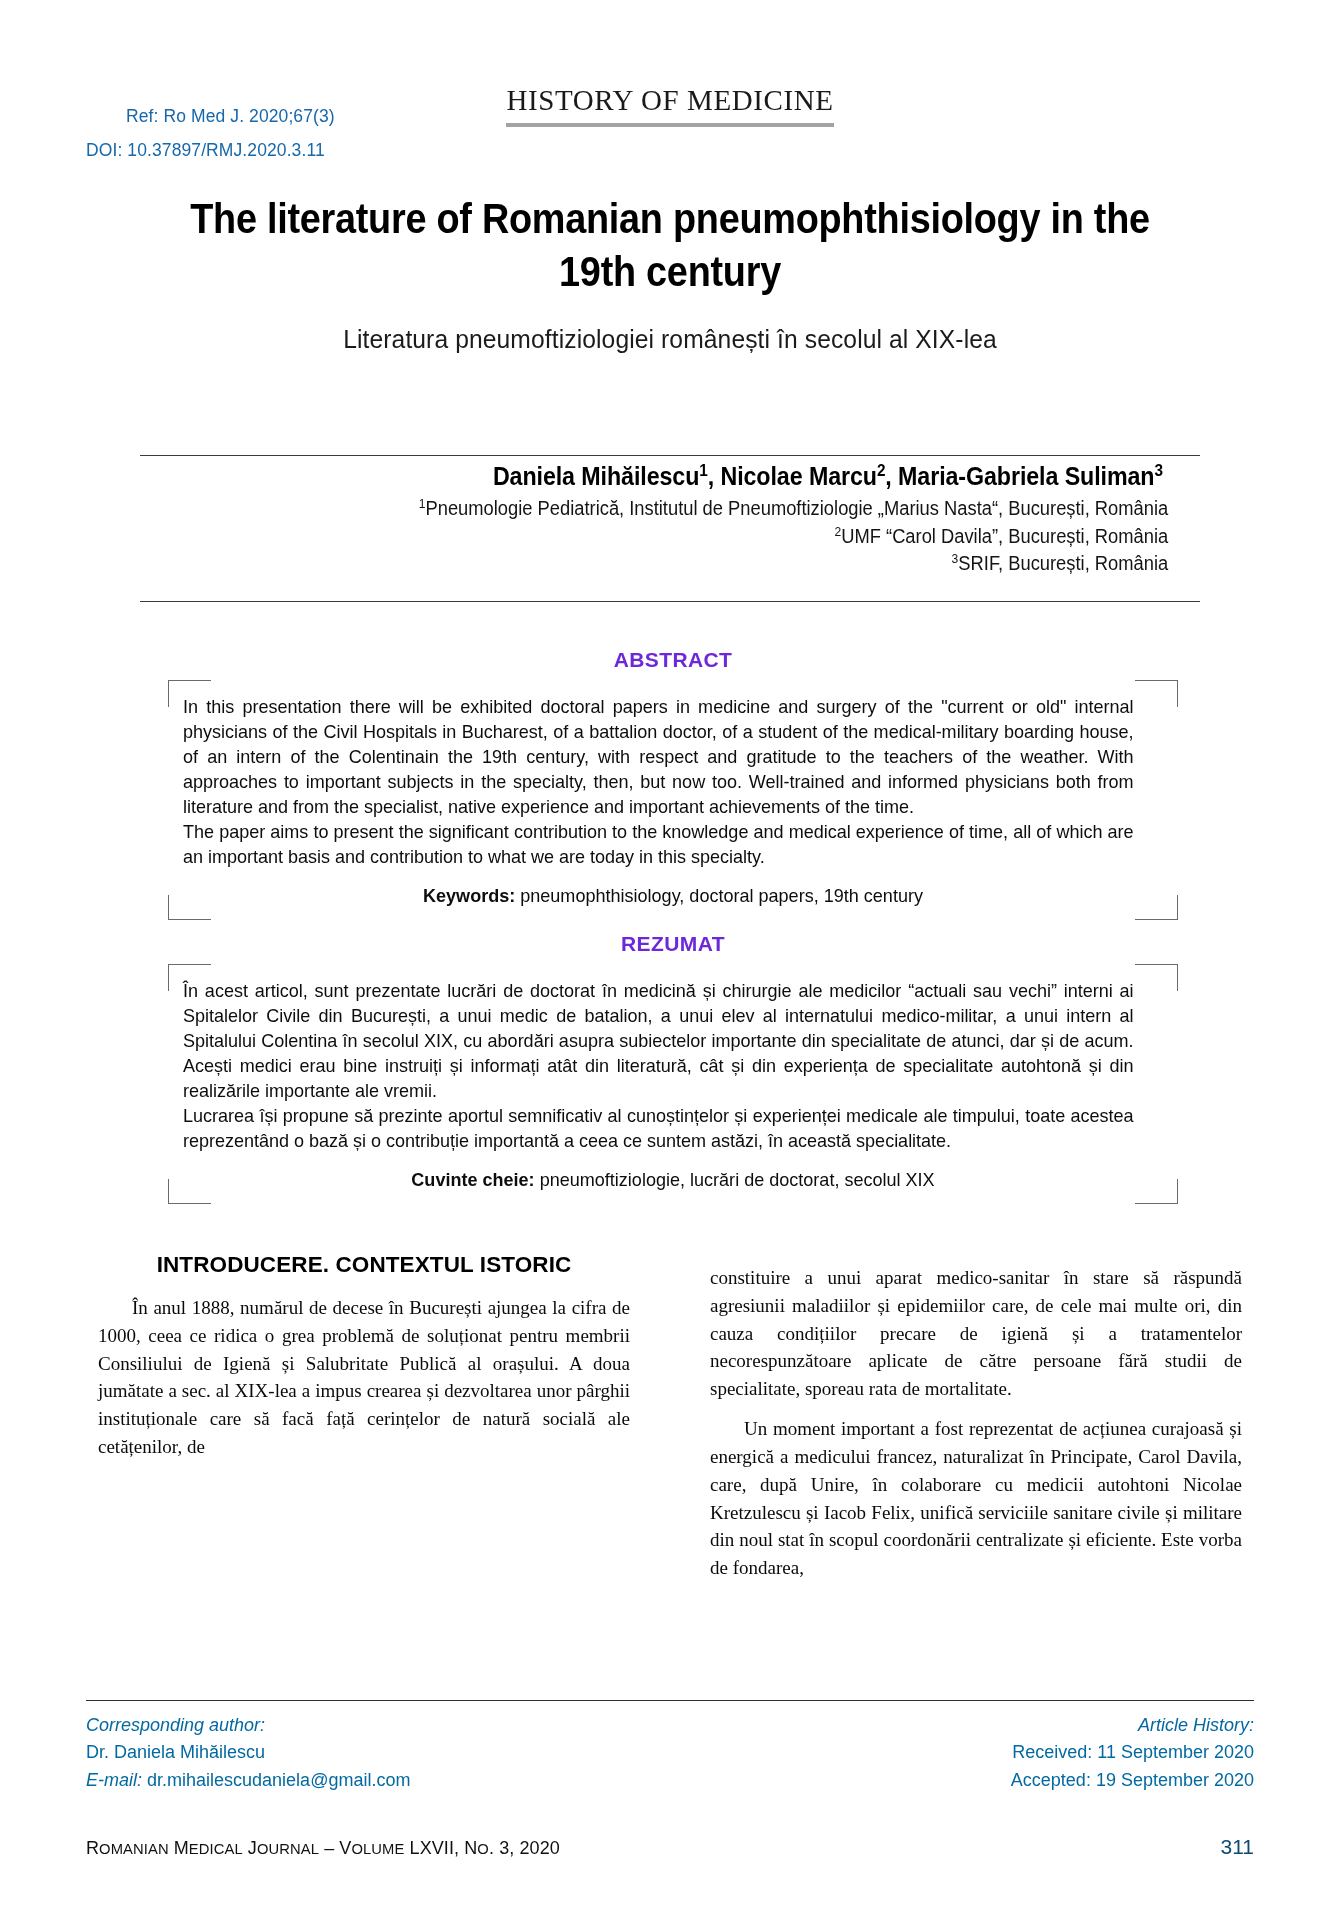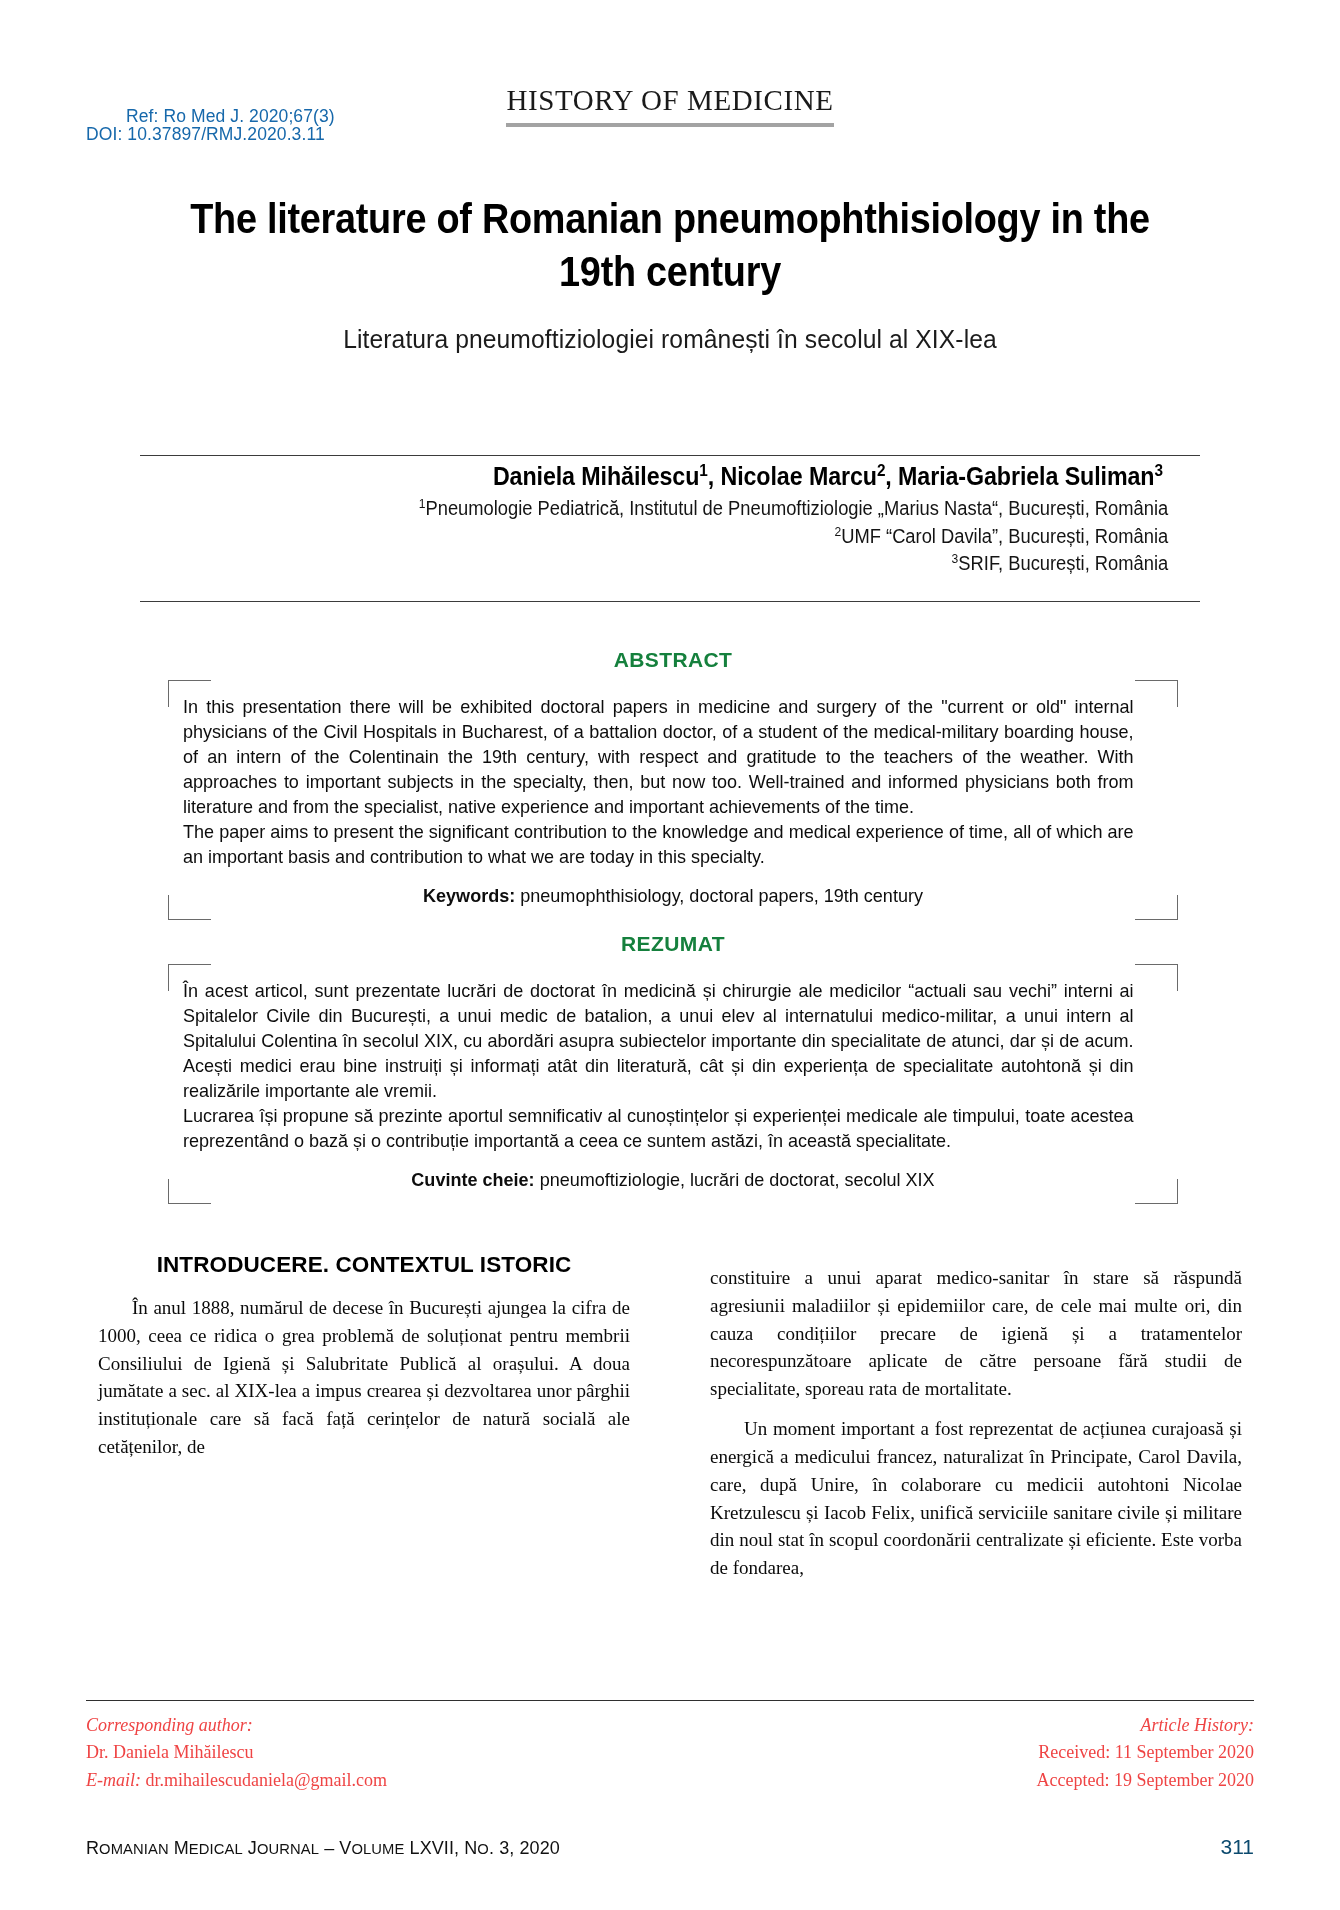--- a/index.html
+++ b/index.html
@@ -43,21 +43,21 @@
   .refline {
     position: absolute;
     left: 86px;
     font-family: "Liberation Sans", sans-serif;
     font-size: 17.5px;
     color: #1668ab;
     letter-spacing: 0.1px;
     white-space: nowrap;
   }
   .refline.r1 { top: 106px; margin-left: 40px; }
-  .refline.r2 { top: 124px; }
+  .refline.r2 { top: 140px; }
 
   
   .title-block {
     position: absolute;
     left: 120px; top: 192px;
     width: 1100px;
     text-align: center;
   }
   .doc-title {
     font-family: "Liberation Sans Narrow", "Liberation Sans", sans-serif;
@@ -126,21 +126,21 @@
   #abstract-wrap { top: 648px; }
   #rezumat-wrap  { top: 932px; }
 
   .box-title {
     position: relative;
     text-align: center;
     font-family: "Liberation Sans", sans-serif;
     font-weight: bold;
     font-size: 21px;
     letter-spacing: 0.4px;
-    color: #15803d;
+    color: #6d28d9;
     margin: 0 0 8px 0;
     z-index: 3;
   }
   .bracket-box {
     position: relative;
     border: 1.4px solid #6a6a6a;
     padding: 13px 14px 12px 14px;
     box-sizing: border-box;
   }
   
@@ -220,24 +220,24 @@
     left: 86px; top: 1700px;
     width: 1168px;
     border-top: 1.4px solid #2f2f2f;
   }
   .footer {
     position: absolute;
     left: 86px; top: 1712px;
     width: 1168px;
     display: flex;
     justify-content: space-between;
-    font-family: Liberation Serif, serif;
+    font-family: Liberation Sans, sans-serif;
     font-size: 18px;
     line-height: 1.52;
-    color: #ef4444;
+    color: #0369a1;
   }
   .footer .left { text-align: left; }
   .footer .right { text-align: right; }
   .footer i { font-style: italic; }
 
   .footer-bottom {
     position: absolute;
     left: 86px; top: 1835px;
     width: 1168px;
     display: flex;

